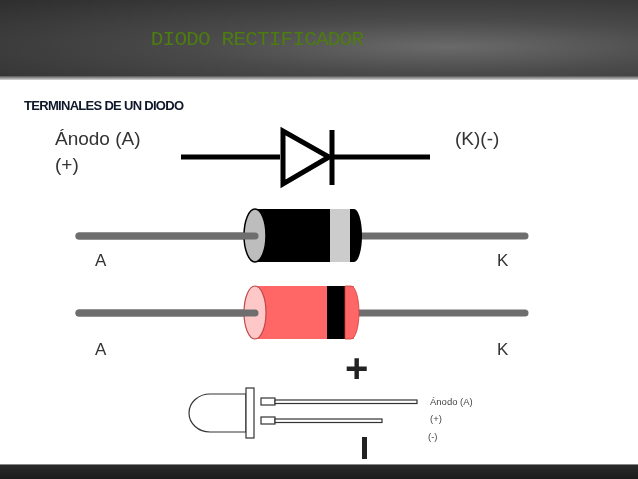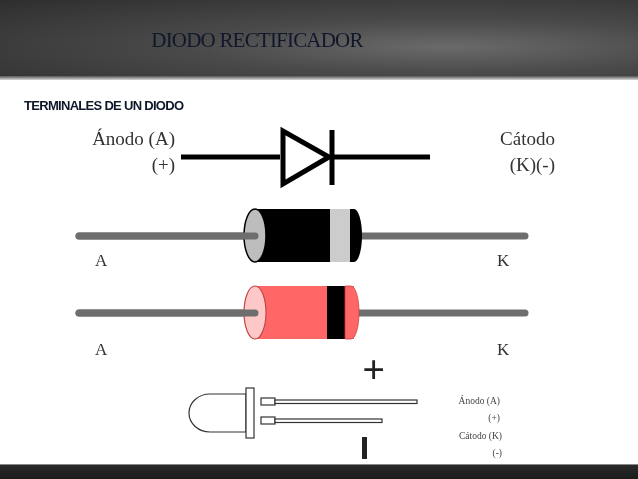--- a/index.html
+++ b/index.html
@@ -1,45 +1,44 @@
 <!DOCTYPE html>
 <html><head>
 <meta charset="utf-8">
 <style>
   html, body { margin:0; padding:0; }
   body { width:638px; height:479px; position:relative; overflow:hidden; background:#ffffff; font-family:"DejaVu Sans", sans-serif; }
   .header { position:absolute; left:0; top:0; width:638px; height:78px;
     background: radial-gradient(ellipse at 70% 60%, #6a6a6a 0%, #4a4a4a 40%, #2e2e2e 100%); }
   .header-shadow { position:absolute; left:0; top:76px; width:638px; height:4px; background:linear-gradient(#555, #d8d8d8); }
-  .title { position:absolute; left:0; top:28px; width:514px; text-align:center; color:#0f172a;
-    font-family:Liberation Serif, serif; font-size:21px; letter-spacing:-0.8px; }
+  .title { position:absolute; left:0; top:28px; width:514px; text-align:center; color:#4d7c0f;
+    font-family:Liberation Mono, monospace; font-size:21px; letter-spacing:-0.8px; }
   .subtitle { position:absolute; left:24px; top:98px; font-family:"Liberation Sans", sans-serif; font-weight:bold;
     font-size:13px; letter-spacing:-0.7px; color:#0f172a; }
-  .lbl { position:absolute; font-family:Liberation Serif, serif; color:#222; text-align:right; }
+  .lbl { position:absolute; font-family:Liberation Sans, sans-serif; color:#222; text-align:left; }
   .big { font-size:19px; line-height:26px; font-weight:300; color:#333; }
   .mid { font-size:17px; color:#333; }
   .small { font-size:9.5px; line-height:17px; color:#444; }
   .footer { position:absolute; left:0; top:464px; width:638px; height:15px; background:linear-gradient(#2a2a2a,#1a1a1a); border-top:1px solid #888; }
   svg { position:absolute; left:0; top:0; }
 </style>
 </head>
 <body>
 
 <div class="header"></div>
 <div class="header-shadow"></div>
 <div class="title">DIODO RECTIFICADOR</div>
 
 <div class="subtitle">TERMINALES DE UN DIODO</div>
 
 <div class="lbl big" style="left:55px; top:126px; width:120px;">
   <div>Ánodo (A)</div>
   <div>(+)</div>
 </div>
 <div class="lbl big" style="left:455px; top:126px; width:100px;">
-  <div>Cátodo</div>
   <div>(K)(-)</div>
 </div>
 
 <svg width="638" height="479" viewBox="0 0 638 479">
 
   <g>
     <line x1="181" y1="157" x2="280" y2="157" stroke="#000" stroke-width="5"></line>
     <polygon points="283,131 283,184 329,157" fill="none" stroke="#000" stroke-width="5" stroke-linejoin="miter"></polygon>
     <line x1="332" y1="130" x2="332" y2="185" stroke="#000" stroke-width="5"></line>
     <line x1="332" y1="157" x2="430" y2="157" stroke="#000" stroke-width="5"></line>
@@ -79,17 +78,16 @@
 <div class="lbl mid" style="left:497px; top:340px;">K</div>
 
 <div class="lbl" style="left:345px; top:346px; font-size:40px; font-weight:bold; color:#222; width:40px;">+</div>
 <div style="position:absolute; left:362px; top:437px; width:5px; height:22px; background:#222;"></div>
 
 <div class="lbl small" style="left:430px; top:393px; width:70px;">
   <div>Ánodo (A)</div>
   <div>(+)</div>
 </div>
 <div class="lbl small" style="left:428px; top:428px; width:74px;">
-  <div>Cátodo (K)</div>
   <div>(-)</div>
 </div>
 
 <div class="footer"></div>
 
 </body></html>

